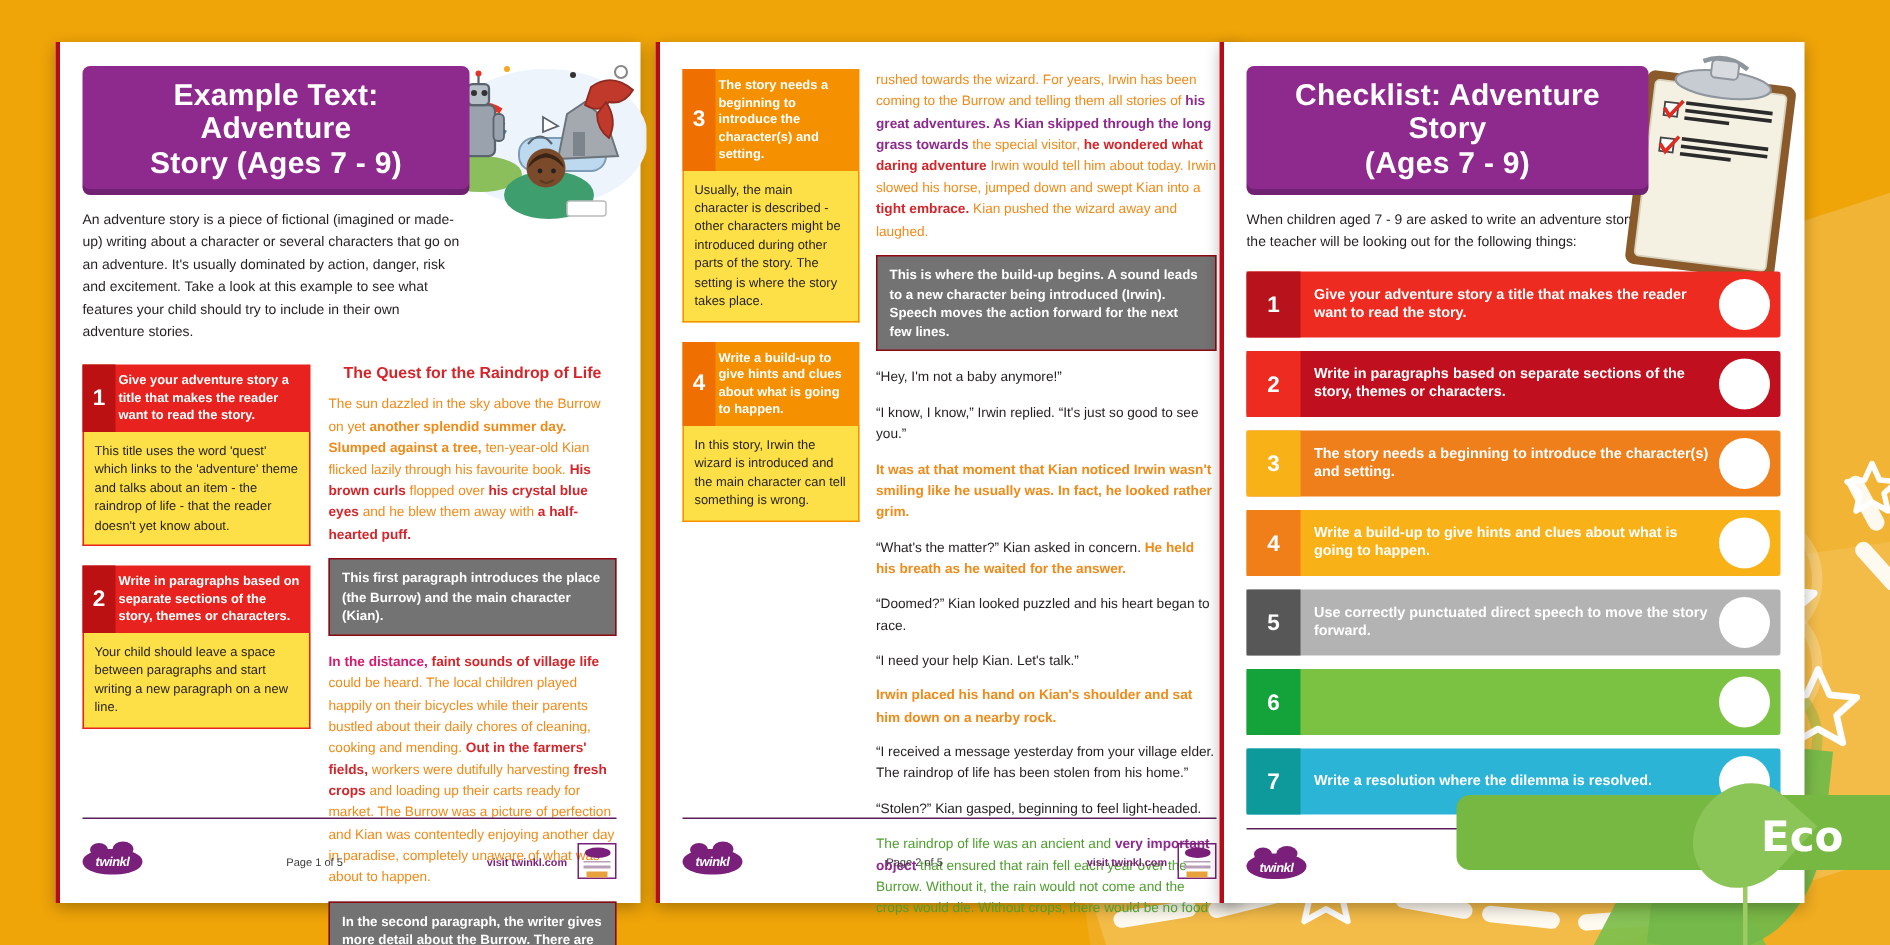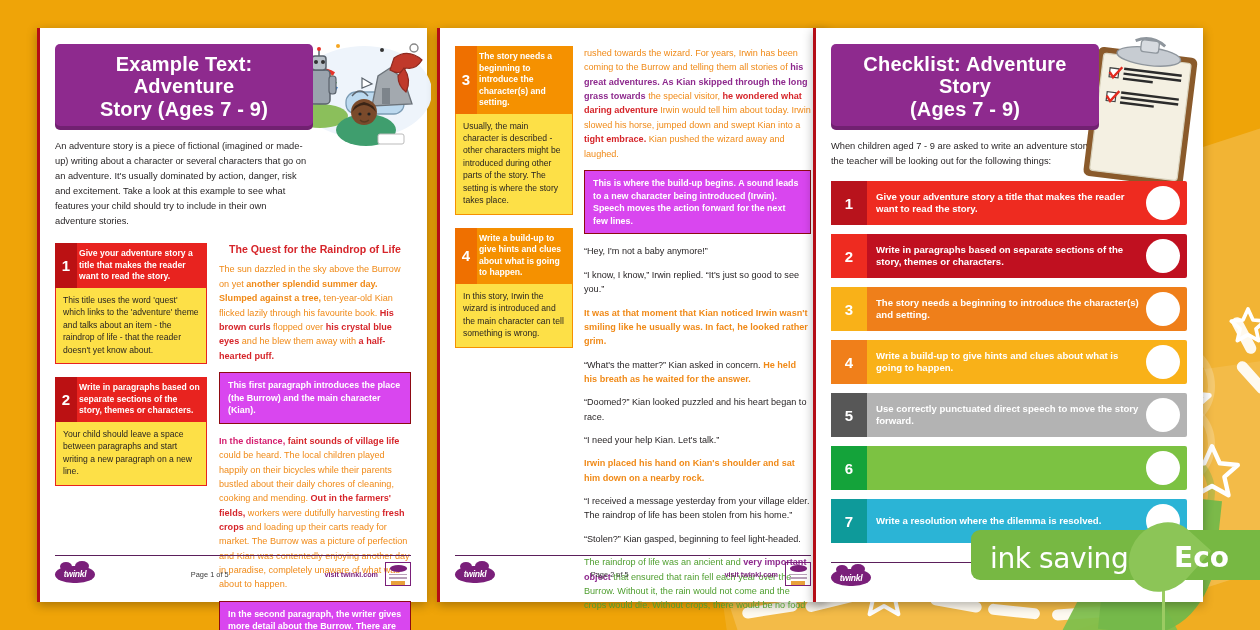--- a/index.html
+++ b/index.html
@@ -99,21 +99,21 @@
   .orange .ncard-head{background:#f59100;}
   .orange .ncard-num{background:#ef7000;}
   .orange .ncard-body{border-color:#f59100;}
 
   
   .story-title{
     color:#d6252a;font-size:10.6px;font-weight:bold;text-align:center;margin:0 0 7px 0;
   }
   .para{font-size:9.1px;line-height:1.58;margin:0 0 9px 0;color:#231f20;}
   .note{
-    background:#d946ef;color:#fff;font-size:8.9px;line-height:1.42;font-weight:bold;
+    background:#737373;color:#fff;font-size:8.9px;line-height:1.42;font-weight:bold;
     padding:6px 8px;margin:0 0 10px 0;border:1.5px solid #8d0a12;
   }
   
   .c-or{color:#f08a18;}
   .c-or-b{color:#f08a18;font-weight:bold;}
   .c-rd-b{color:#d6252a;font-weight:bold;}
   .c-pk-b{color:#d41b6d;font-weight:bold;}
   .c-pu-b{color:#8e2a8e;font-weight:bold;}
   .c-gr{color:#4f9e2f;}
   .c-bk{color:#231f20;}
@@ -141,21 +141,21 @@
     position:absolute;right:7px;top:50%;transform:translateY(-50%);
     width:30px;height:30px;border-radius:50%;background:#fff;
     border:2px solid rgba(255,255,255,.65);
   }
   
   .clip{position:absolute;right:2px;top:8px;width:118px;height:152px;transform:rotate(7deg);}
 
   
   .footer{
     position:absolute;left:18px;right:16px;bottom:16px;
-    border-top:1.6px solid #5b1f5b;padding-top:6px;
+    border-top:1.6px solid #5b1f5b;padding-top:16px;
     display:flex;align-items:center;
   }
   .tw-logo{
     width:40px;height:17px;border-radius:50%/55%;background:#7a1f7a;
     color:#fff;font-size:8.6px;font-weight:bold;font-style:italic;
     display:flex;align-items:center;justify-content:center;letter-spacing:-.3px;
     position:relative;
   }
   .tw-logo::before{content:"";position:absolute;left:5px;top:-4px;width:12px;height:9px;border-radius:50%;background:#7a1f7a;}
   .tw-logo::after{content:"";position:absolute;right:6px;top:-5px;width:14px;height:10px;border-radius:50%;background:#7a1f7a;}
@@ -457,15 +457,14 @@
       </div>
     <div class="pg"></div>
     <div class="visit"></div>
   </div>
 </div>
 
 <div class="eco">
   <div class="eco-bar"></div>
   <div class="eco-leaf-vein"></div>
   <div class="eco-leaf"></div>
-  <div class="eco-txt">ink saving</div>
   <div class="eco-eco">Eco</div>
 </div>
 
 </body></html>

